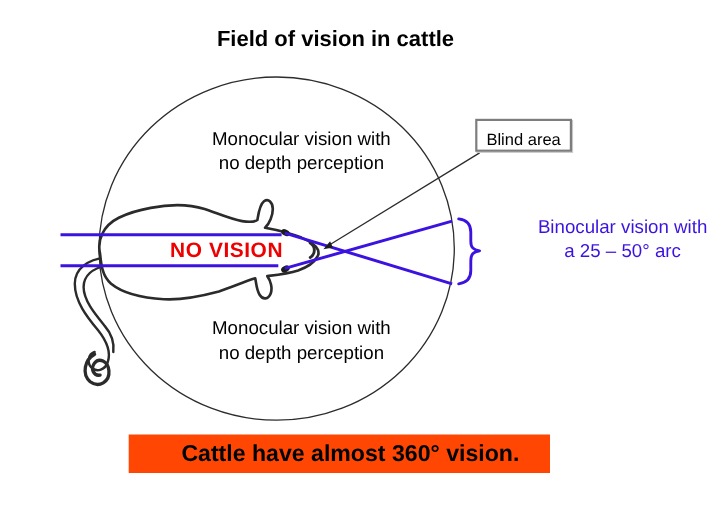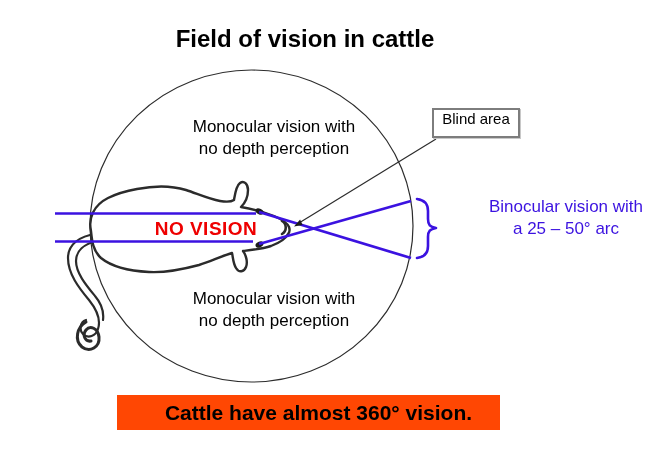--- a/index.html
+++ b/index.html
@@ -8,21 +8,21 @@
     width:645px;height:462px;
     background:#fff;
     font-family:"Liberation Sans", sans-serif;
     overflow:hidden;
   }
   #diagram-svg{position:absolute;left:0;top:0;z-index:1;}
   .abs{position:absolute;z-index:2;}
   .page-title{
     left:0;top:25px;width:610px;
     text-align:center;
-    font-size:24px;font-weight:bold;color:#000;
+    font-size:20px;font-weight:bold;color:#000;
   }
   .mono-label{
     left:124px;width:300px;
     text-align:center;
     font-size:17px;line-height:22px;color:#000;
   }
   .mono-top{top:116px;}
   .mono-bottom{top:288px;}
   .no-vision-label{
     left:92px;top:218px;width:140px;
@@ -37,21 +37,21 @@
     text-align:center;
     font-size:17px;line-height:22px;
     color:var(--vision-blue);
   }
   .blind-area-box{
     left:432px;top:108px;width:88px;height:30px;
     box-sizing:border-box;
     background:#fff;
     border:2px solid #7d7d7d;
     box-shadow:1px 1px 0 #c8c8c8;
-    display:flex;align-items:flex-start;justify-content:center;
+    display:flex;align-items:flex-end;justify-content:center;
     font-size:15px;color:#000;
     z-index:3;
   }
   .banner{
     left:117px;top:395px;width:363px;height:35px;
     background:var(--banner-orange);
     display:flex;align-items:center;justify-content:center;
     font-size:21px;font-weight:bold;color:#000;padding-left:20px;
   }
   

